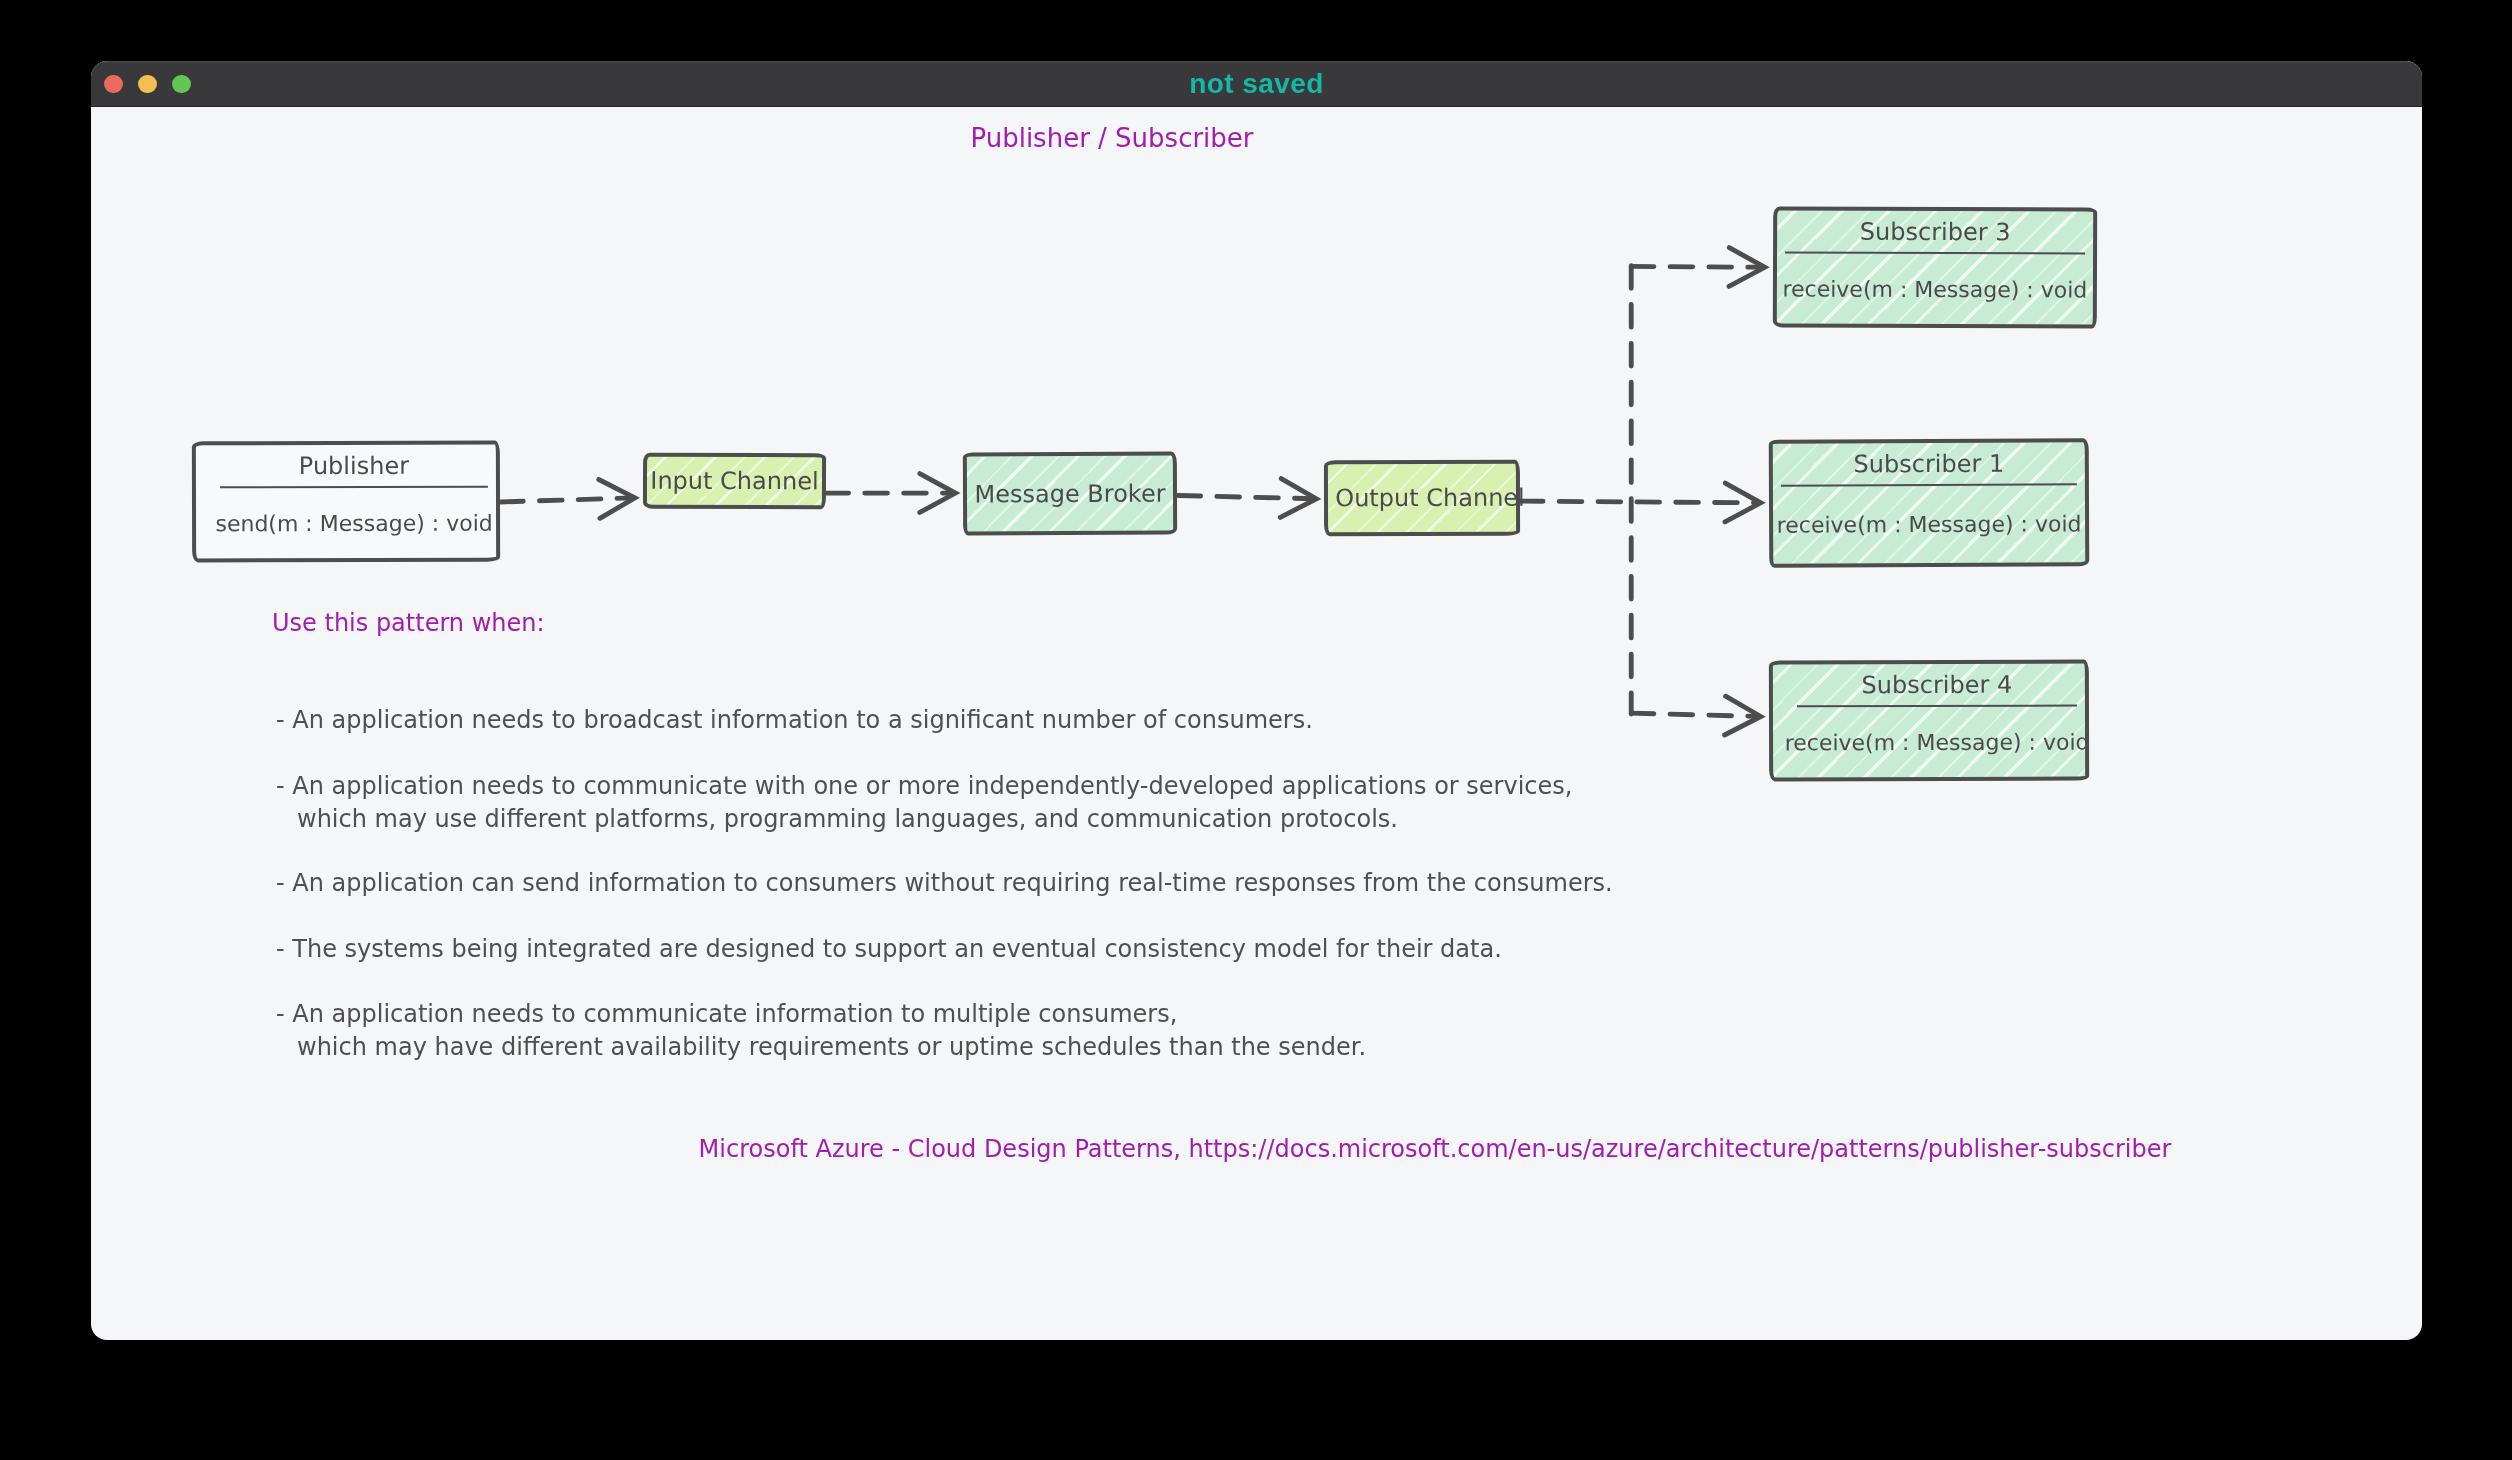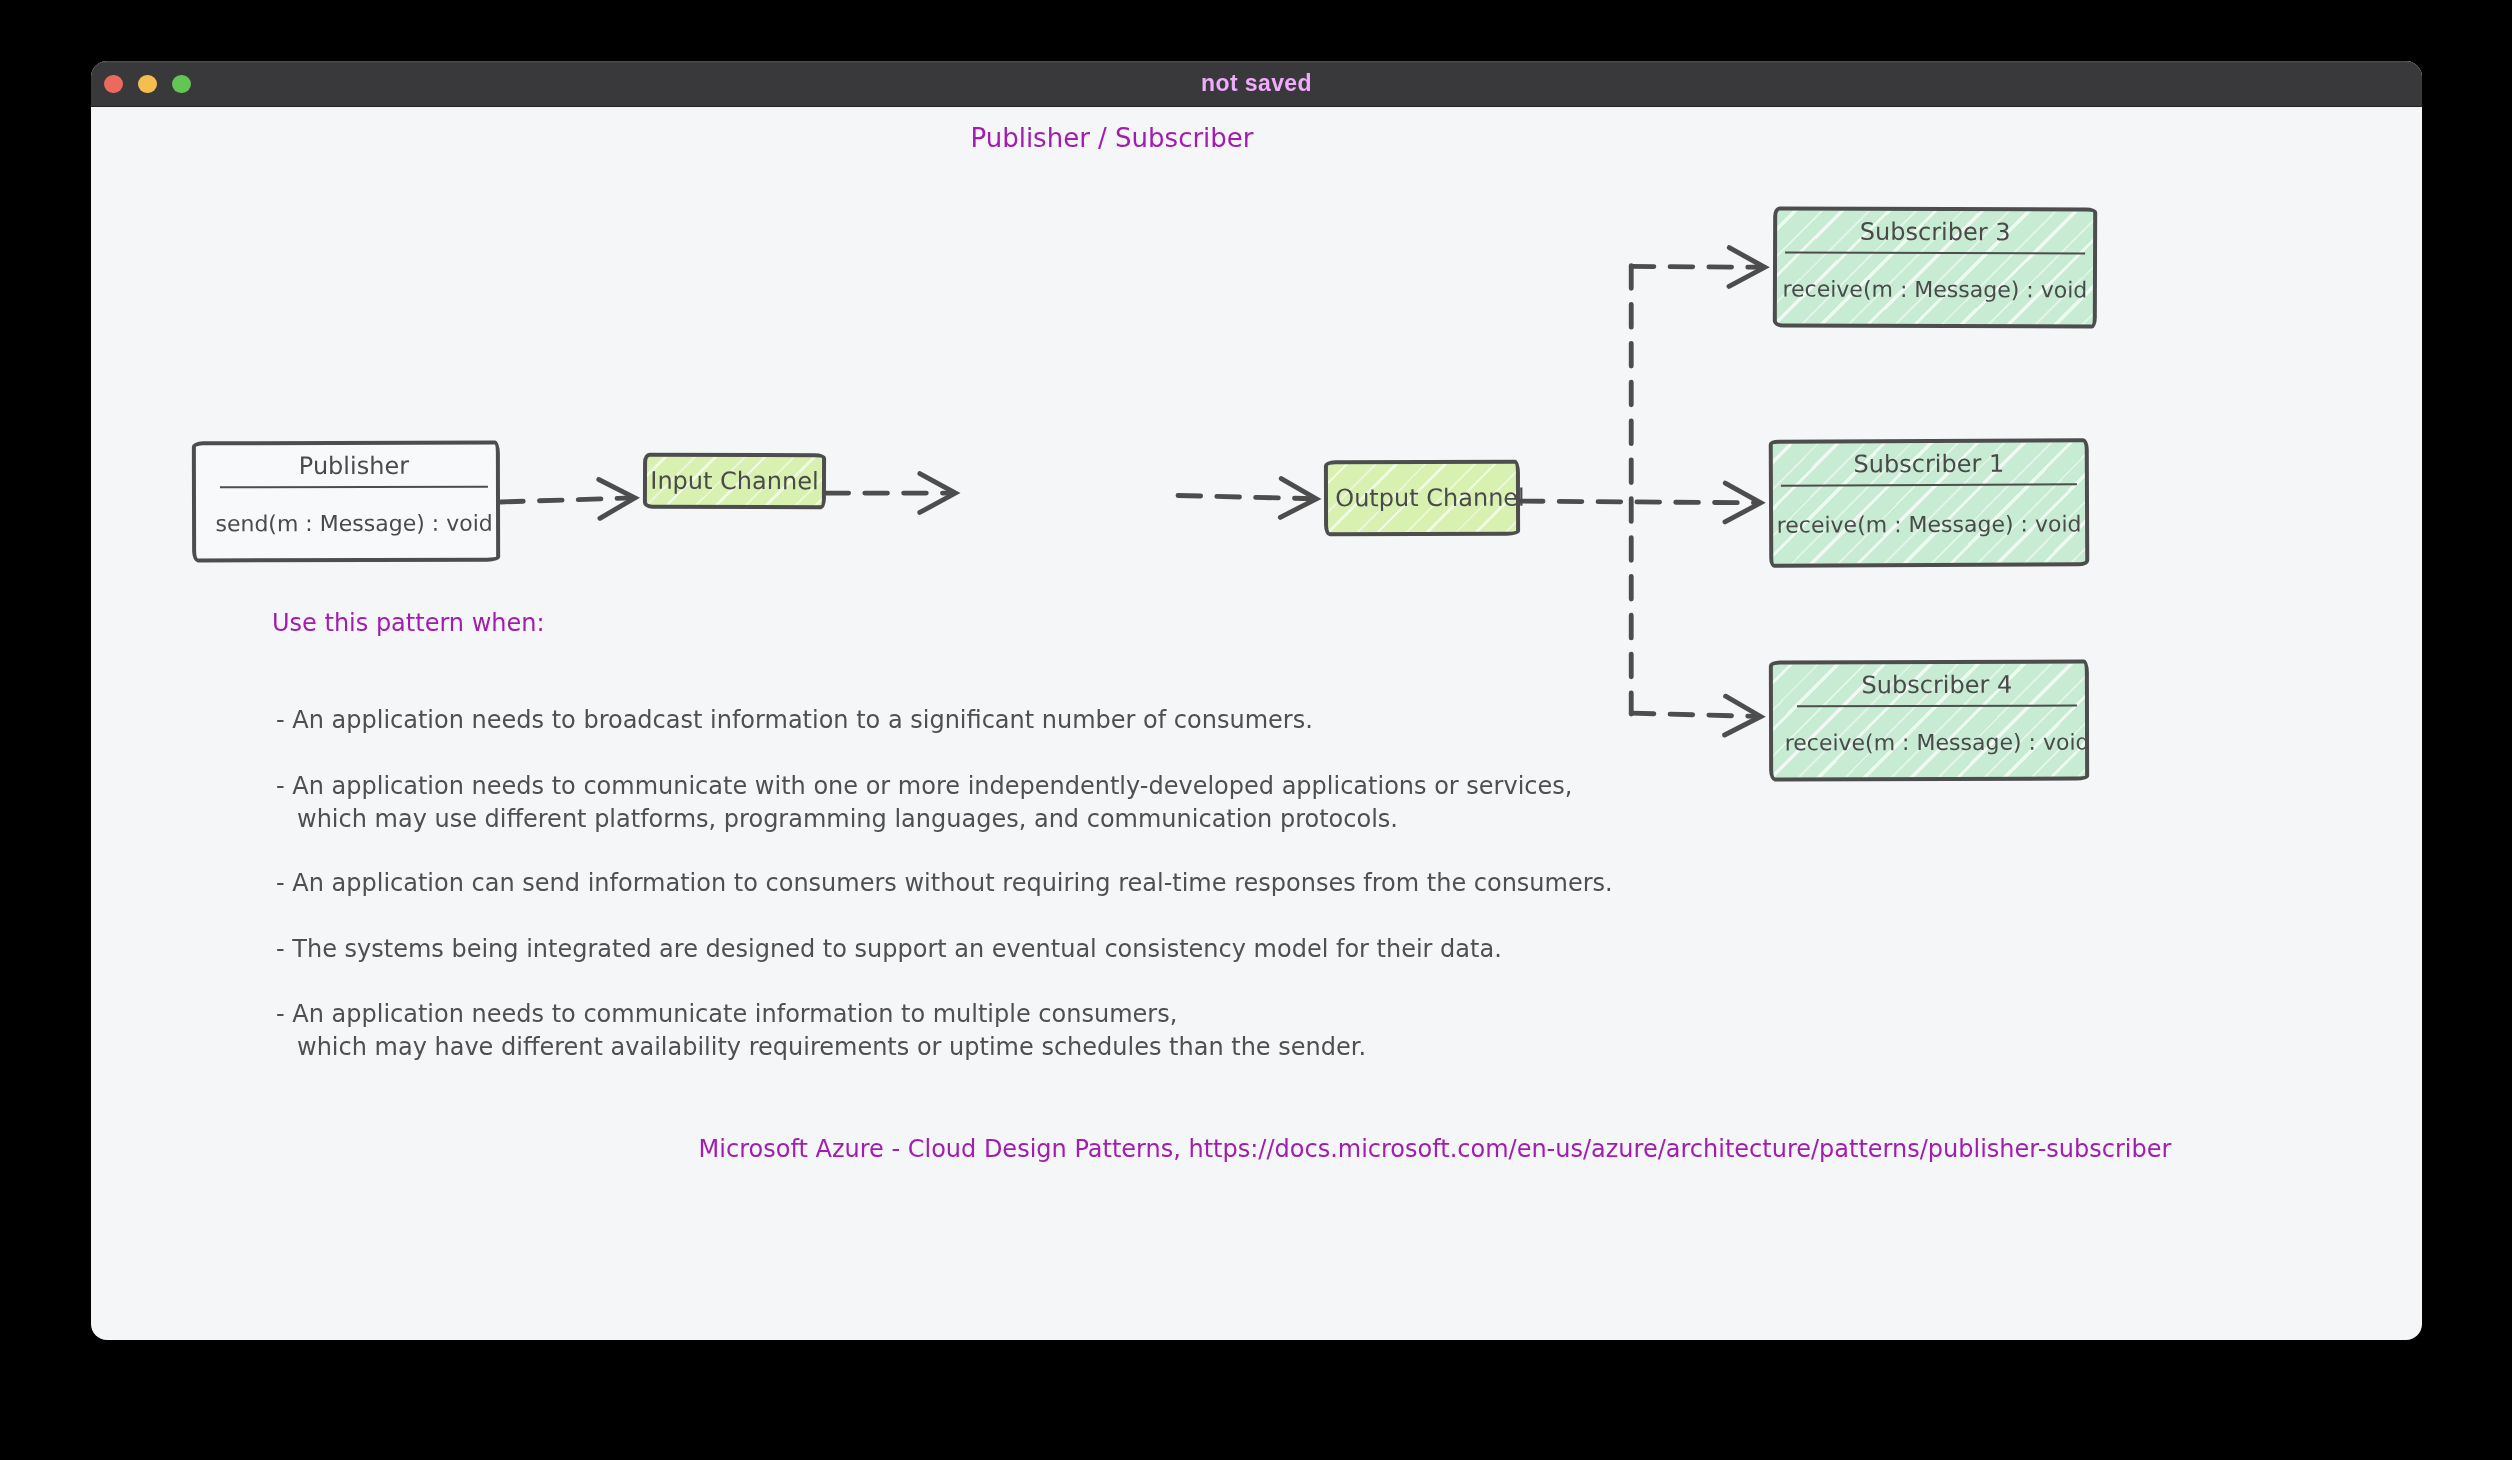--- a/index.html
+++ b/index.html
@@ -20,24 +20,24 @@
   }
   .titlebar {
     position: relative;
     height: 46px;
     background: #39383b;
     border-bottom: 1.6px solid #232225;
     box-shadow: inset 0 1.6px 0 rgba(255,255,255,0.09);
     display: flex; align-items: center; justify-content: center;
   }
   .titlebar-title {
-    color: #f0abfc;
+    color: #14b8a6;
     font-family: "Liberation Sans", sans-serif;
     font-weight: bold;
-    font-size: 23px;
+    font-size: 28px;
     letter-spacing: 0.4px;
   }
   .traffic-lights {
     position: absolute; left: 13px; top: 0; height: 46px;
     display: flex; align-items: center; gap: 15.4px;
   }
   .light { width: 18.6px; height: 18.6px; border-radius: 50%; }
   .light-close    { background: #ec6a5d; }
   .light-minimize { background: #f5bf4f; }
   .light-zoom     { background: #62c554; }
@@ -190,20 +190,23 @@
     <div id="publisher" class="node uml fill-plain r1">
       <div class="node-title">Publisher</div>
       <div class="node-divider"></div>
       <div class="node-method">send(m : Message) : void</div>
     </div>
 
     <div id="input-channel" class="node fill-lime r2">
       <div class="node-label">Input Channel</div>
     </div>
 
+    <div id="message-broker" class="node fill-mint r3">
+      <div class="node-label">Message Broker</div>
+    </div>
 
     <div id="output-channel" class="node fill-lime r1">
       <div class="node-label">Output Channel</div>
     </div>
 
     <div id="subscriber-3" class="node uml fill-mint r2">
       <div class="node-title">Subscriber 3</div>
       <div class="node-divider"></div>
       <div class="node-method">receive(m : Message) : void</div>
     </div>

